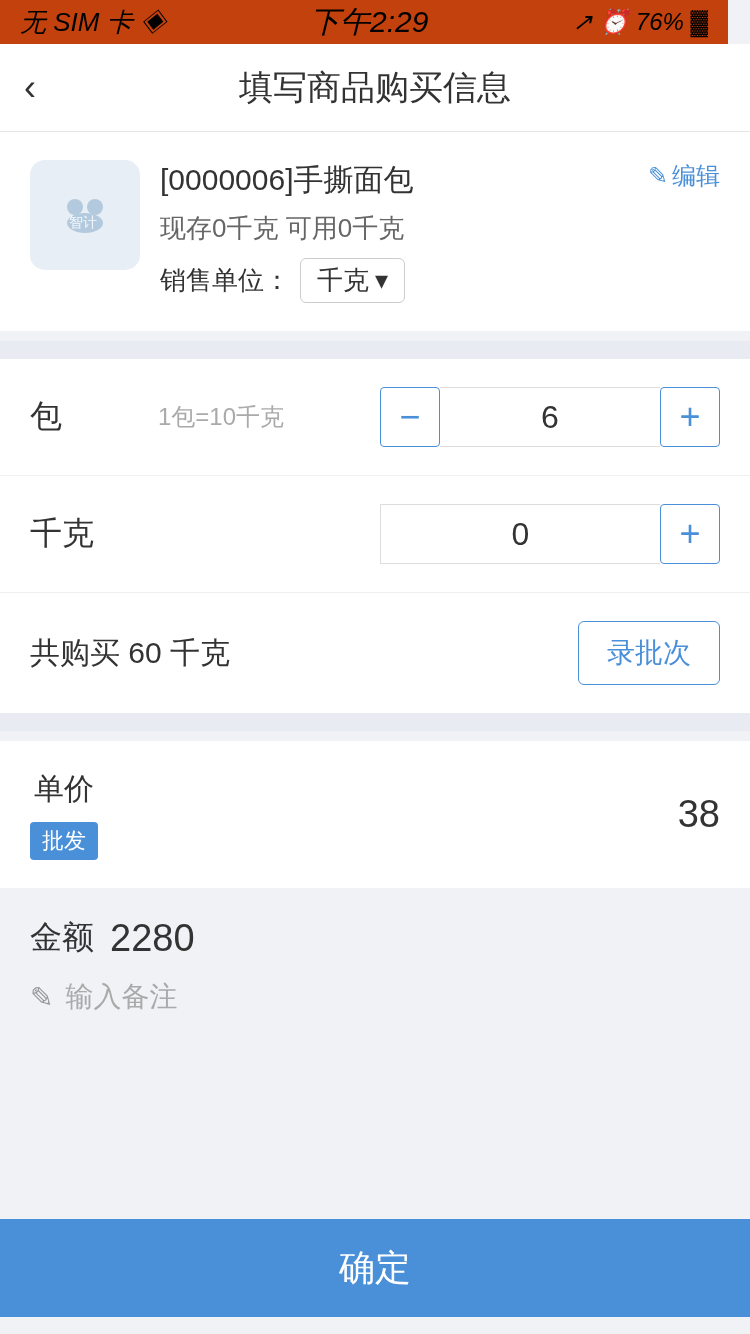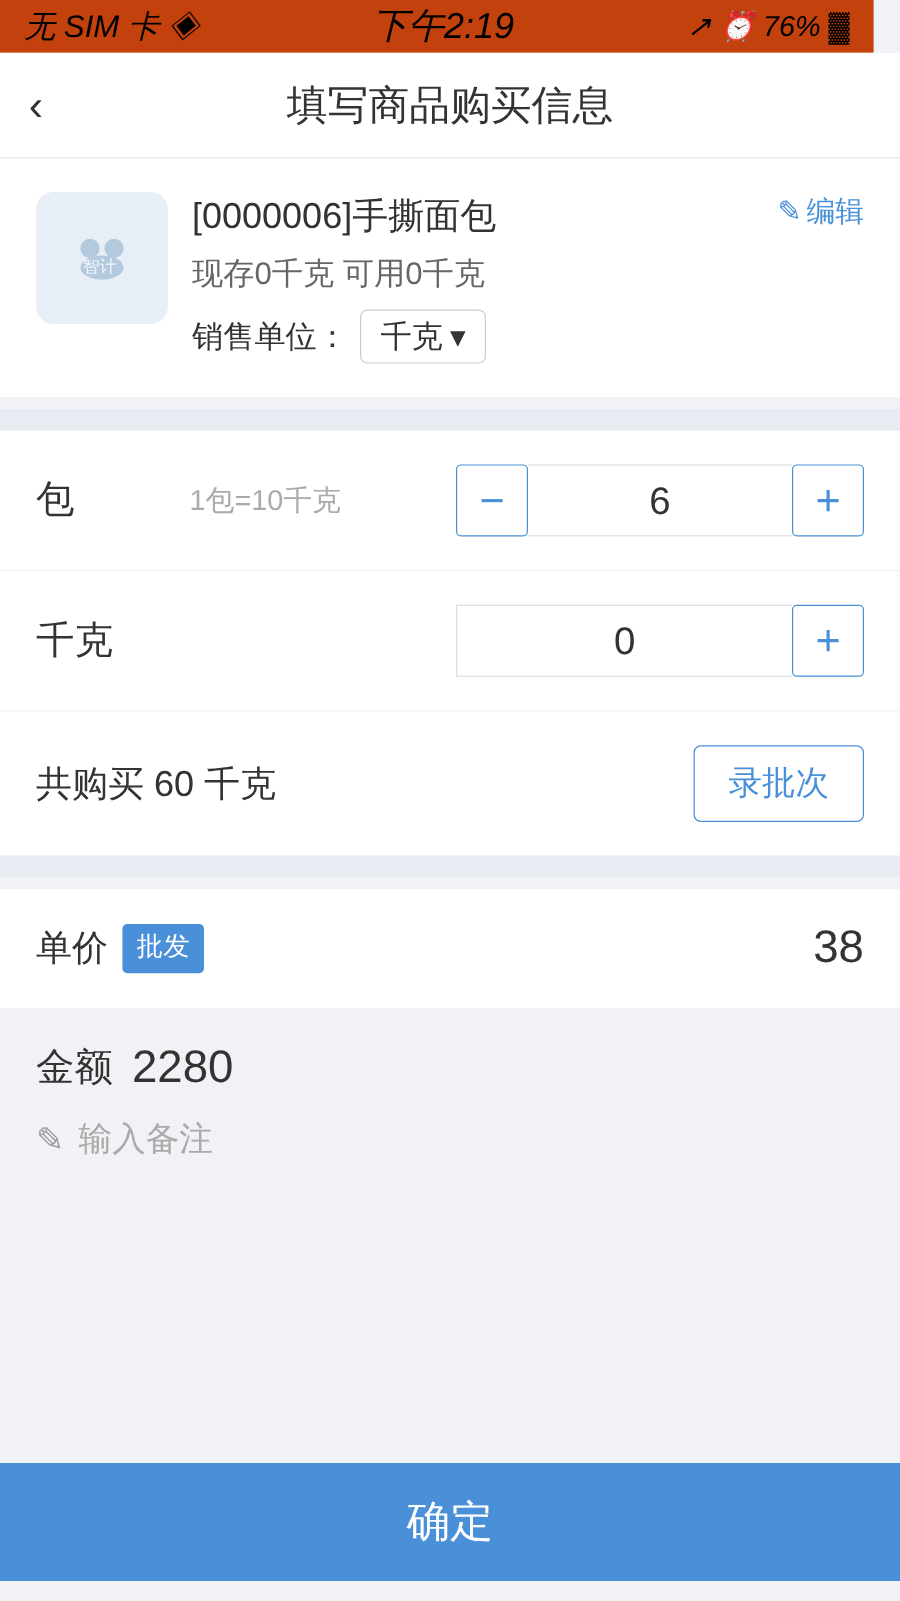--- a/index.html
+++ b/index.html
@@ -217,21 +217,23 @@
     .price-section {
       background: #fff;
       padding: 28px 30px;
       display: flex;
       align-items: center;
       justify-content: space-between;
       margin-top: 10px;
     }
     .price-label-row {
       display: flex;
+      align-items: center;
       gap: 12px;
+      flex-direction: column;
     }
     .price-label {
       font-size: 30px;
       color: #333;
     }
     .price-tag {
       background: #4a90d9;
       color: #fff;
       font-size: 22px;
       padding: 4px 12px;
@@ -313,21 +315,21 @@
       font-size: 36px;
       color: #fff;
       font-weight: 500;
     }
   </style>
 </head>
 <body>
 
 <div class="status-bar">
   <span class="status-left">无 SIM 卡 ◈</span>
-  <span class="status-center">下午2:19</span>
+  <span class="status-center">下午2:29</span>
   <span class="status-right">↗ ⏰ 76% ▓</span>
 </div>
 
 <div class="nav-bar">
   <span class="nav-back">‹</span>
   <span class="nav-title">填写商品购买信息</span>
 </div>
 
 <div class="product-section">
   <div class="product-thumb">

